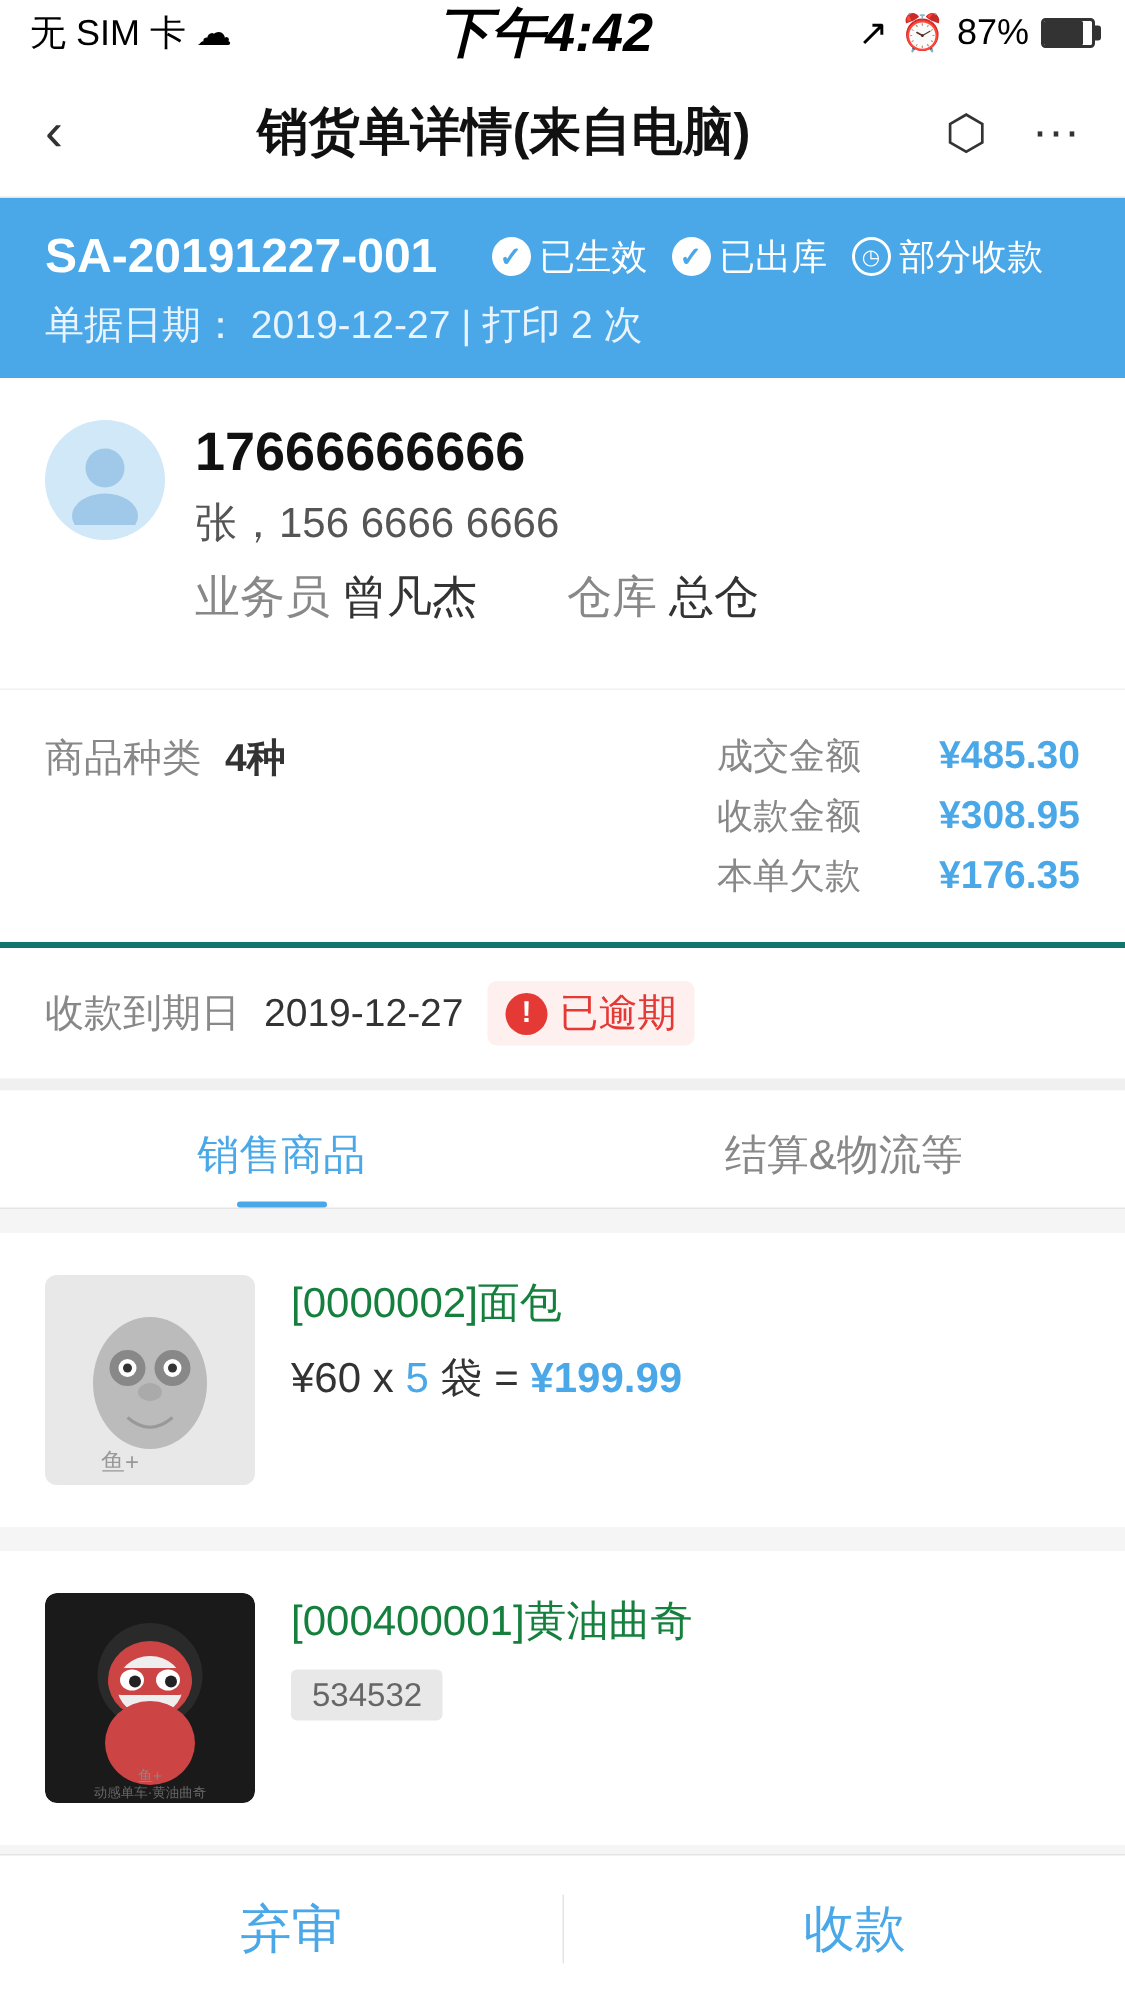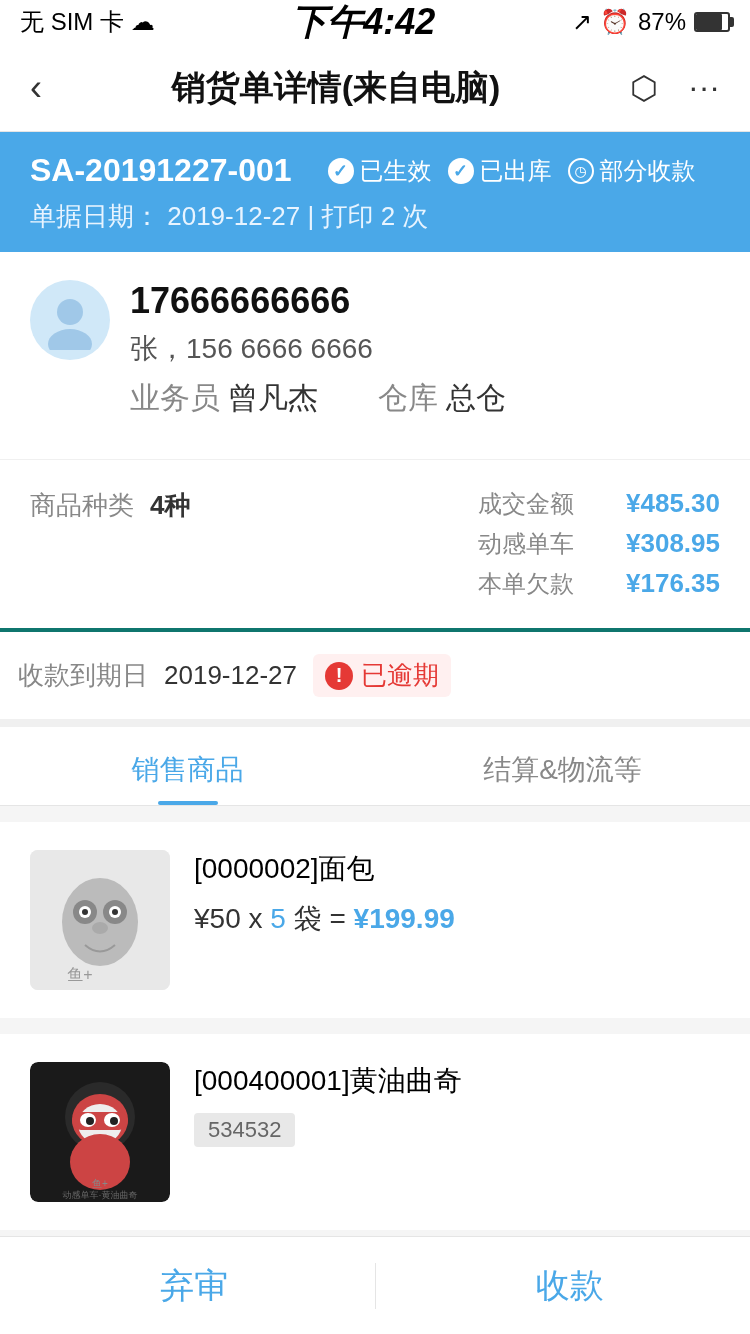--- a/index.html
+++ b/index.html
@@ -229,21 +229,21 @@
       font-size: 26px;
       color: #4aa8e8;
       font-weight: 700;
       min-width: 120px;
       text-align: right;
     }
 
     
     .due-date-section {
       background: #fff;
-      padding: 22px 18px;
+      padding: 22px 30px;
       display: flex;
       align-items: center;
       gap: 16px;
       border-bottom: 8px solid #f0f0f0;
     }
     .due-label {
       font-size: 26px;
       color: #888;
     }
     .due-date {
@@ -326,21 +326,21 @@
       overflow: hidden;
       display: flex;
       align-items: center;
       justify-content: center;
     }
     .product-info {
       flex: 1;
     }
     .product-name {
       font-size: 28px;
-      color: #000000;
+      color: #15803d;
       font-weight: 500;
       margin-bottom: 12px;
     }
     .product-tag {
       display: inline-block;
       background: #e8e8e8;
       color: #666;
       font-size: 22px;
       padding: 4px 14px;
       border-radius: 4px;
@@ -469,21 +469,21 @@
   <div class="summary-left">
     <span class="summary-label">商品种类</span>
     <span class="summary-count">4种</span>
   </div>
   <div class="summary-right">
     <div class="amount-row">
       <span class="amount-label">成交金额</span>
       <span class="amount-value">¥485.30</span>
     </div>
     <div class="amount-row">
-      <span class="amount-label">动感单车</span>
+      <span class="amount-label">收款金额</span>
       <span class="amount-value">¥308.95</span>
     </div>
     <div class="amount-row">
       <span class="amount-label">本单欠款</span>
       <span class="amount-value">¥176.35</span>
     </div>
   </div>
 </div>
 
 <div class="due-date-section">
@@ -519,21 +519,21 @@
         <circle cx="55" cy="62" r="3" fill="#333"></circle>
         <circle cx="85" cy="62" r="3" fill="#333"></circle>
         <ellipse cx="70" cy="78" rx="8" ry="6" fill="#aaa"></ellipse>
         <path d="M55 95 Q70 108 85 95" stroke="#999" stroke-width="2" fill="none"></path>
         <text x="50" y="130" font-size="16" fill="#999" text-anchor="middle">鱼+</text>
       </svg>
     </div>
     <div class="product-info">
       <div class="product-name">[0000002]面包</div>
       <div class="product-price-row">
-        <span>¥50</span>
+        <span>¥60</span>
         <span> x </span>
         <span class="price-qty-highlight">5</span>
         <span>袋</span>
         <span> = </span>
         <span class="price-highlight">¥199.99</span>
       </div>
     </div>
   </div>
 
   <div class="product-item">

